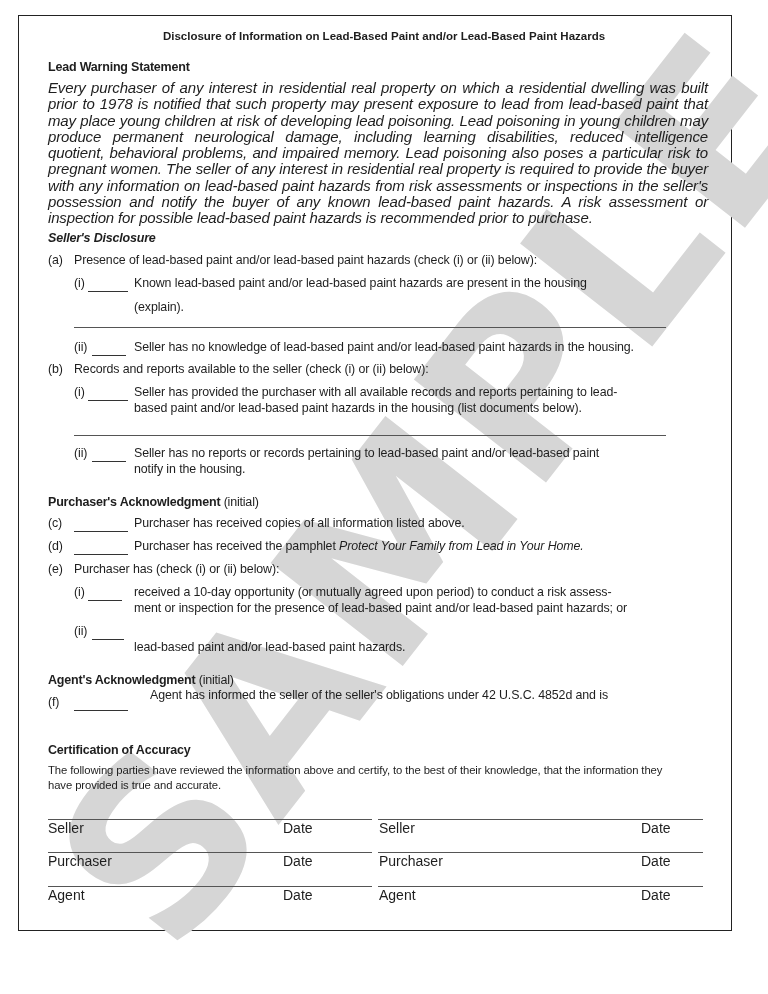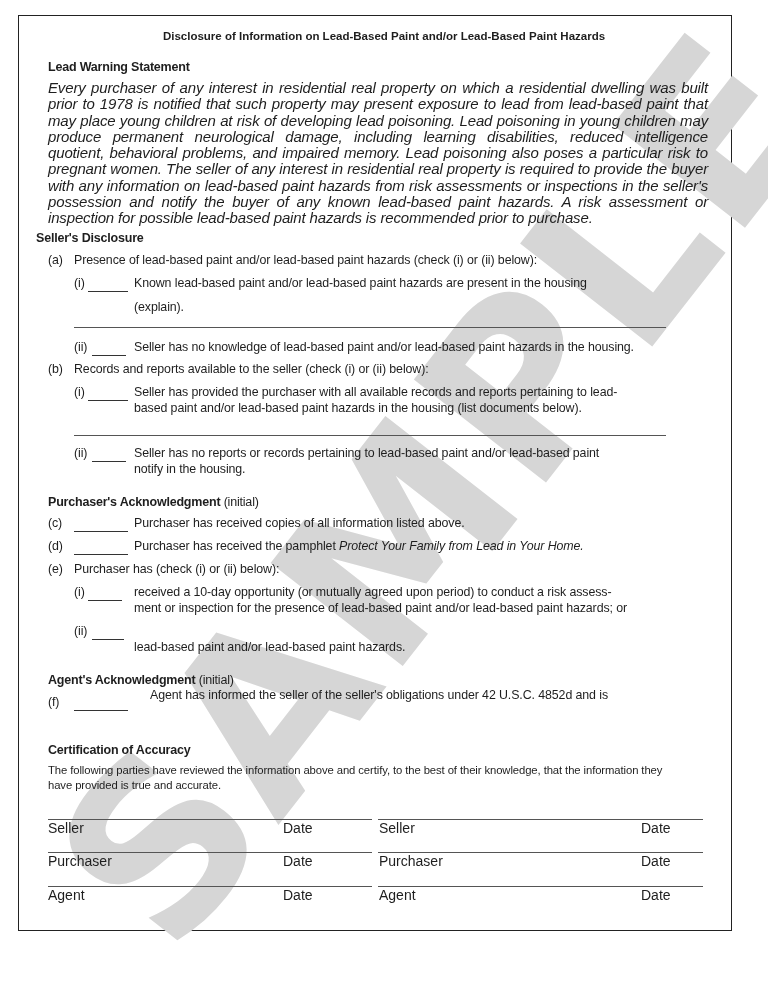--- a/index.html
+++ b/index.html
@@ -43,21 +43,21 @@
   <span>SAMPLE</span>
 </div>
 
 <div class="content">
 
   <div class="abs title">Disclosure of Information on Lead-Based Paint and/or Lead-Based Paint Hazards</div>
 
   <div class="abs h" style="left:48px; top:60px;">Lead Warning Statement</div>
   <div class="abs warn">Every purchaser of any interest in residential real property on which a residential dwelling was built prior to 1978 is notified that such property may present exposure to lead from lead-based paint that may place young children at risk of developing lead poisoning.  Lead poisoning in young children may produce permanent neurological damage, including learning disabilities, reduced intelligence quotient, behavioral problems, and impaired memory.  Lead poisoning also poses a particular risk to pregnant women.  The seller of any interest in residential real property is required to provide the buyer with any information on lead-based paint hazards from risk assessments or inspections in the seller's possession and notify the buyer of any known lead-based paint hazards.  A risk assessment or inspection for possible lead-based paint hazards is recommended prior to purchase.</div>
 
-  <div class="abs h" style="left:36px; top:231px;">Seller's Disclosure</div>
+  <div class="abs h" style="left:48px; top:231px;font-style:italic;">Seller's Disclosure</div>
 
   <div class="abs t" style="left:48px; top:253px;">(a)</div>
   <div class="abs t" style="left:74px; top:253px;">Presence of lead-based paint and/or lead-based paint hazards (check (i) or (ii) below):</div>
 
   <div class="abs t" style="left:74px; top:276px;">(i)</div>
   <span class="abs line-blank" style="left:88px; top:290px; width:40px;"></span>
   <div class="abs t" style="left:134px; top:276px;">Known lead-based paint and/or lead-based paint hazards are present in the housing</div>
   <div class="abs t" style="left:134px; top:300px;">(explain).</div>
   <div class="rule" style="left:74px; top:327px; width:592px;"></div>
 

